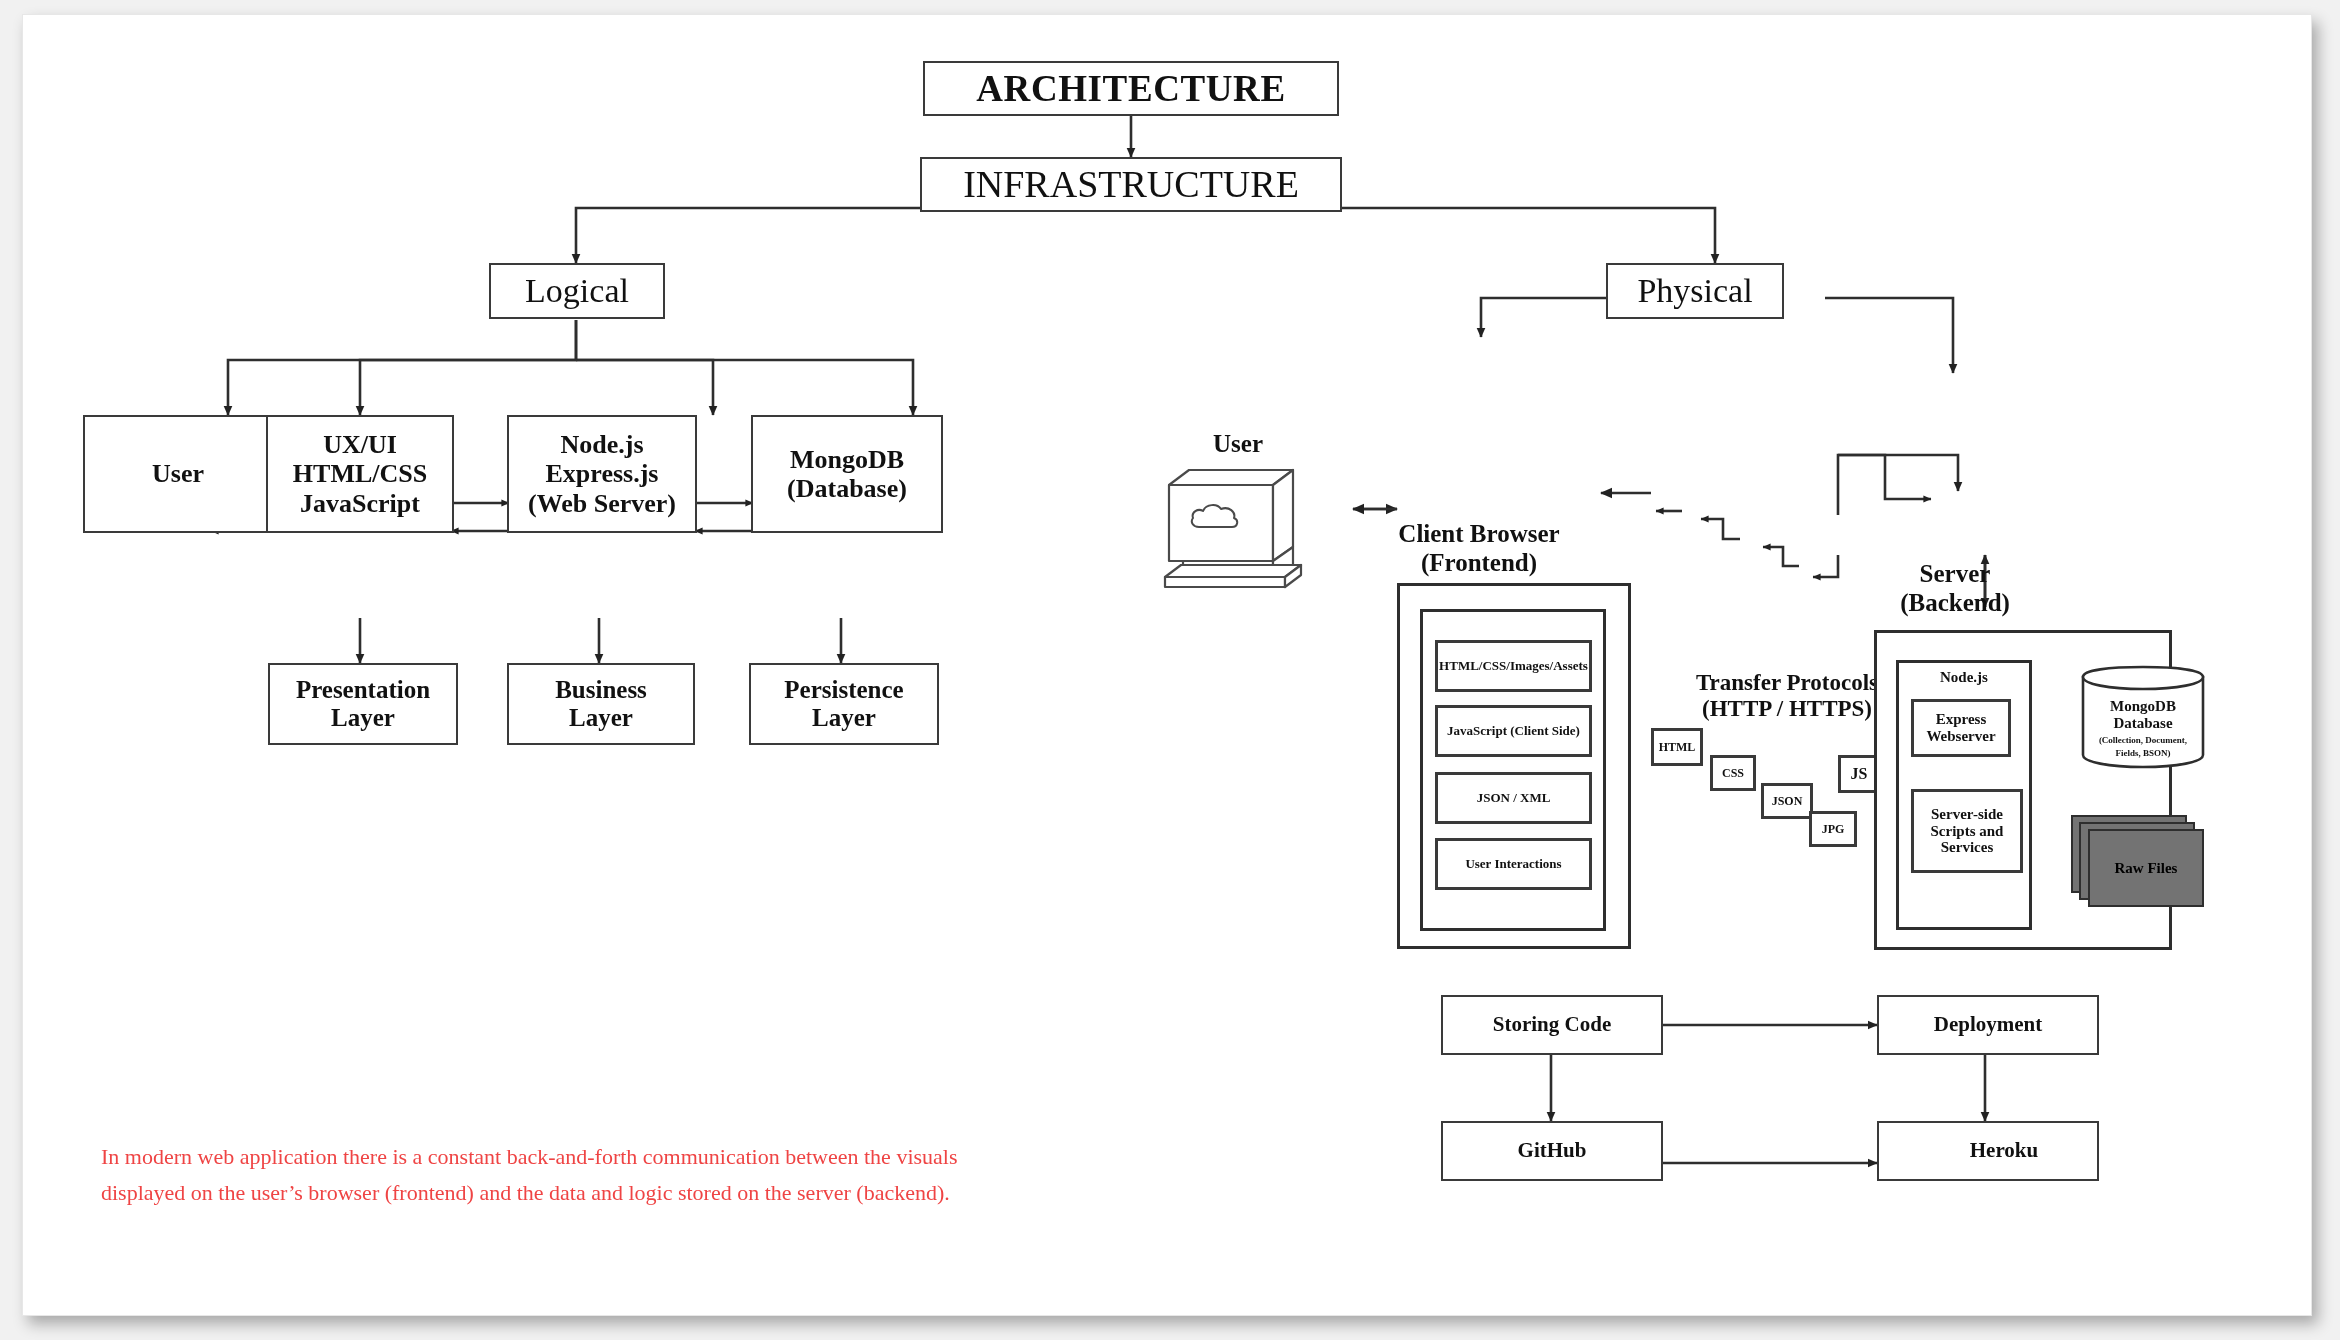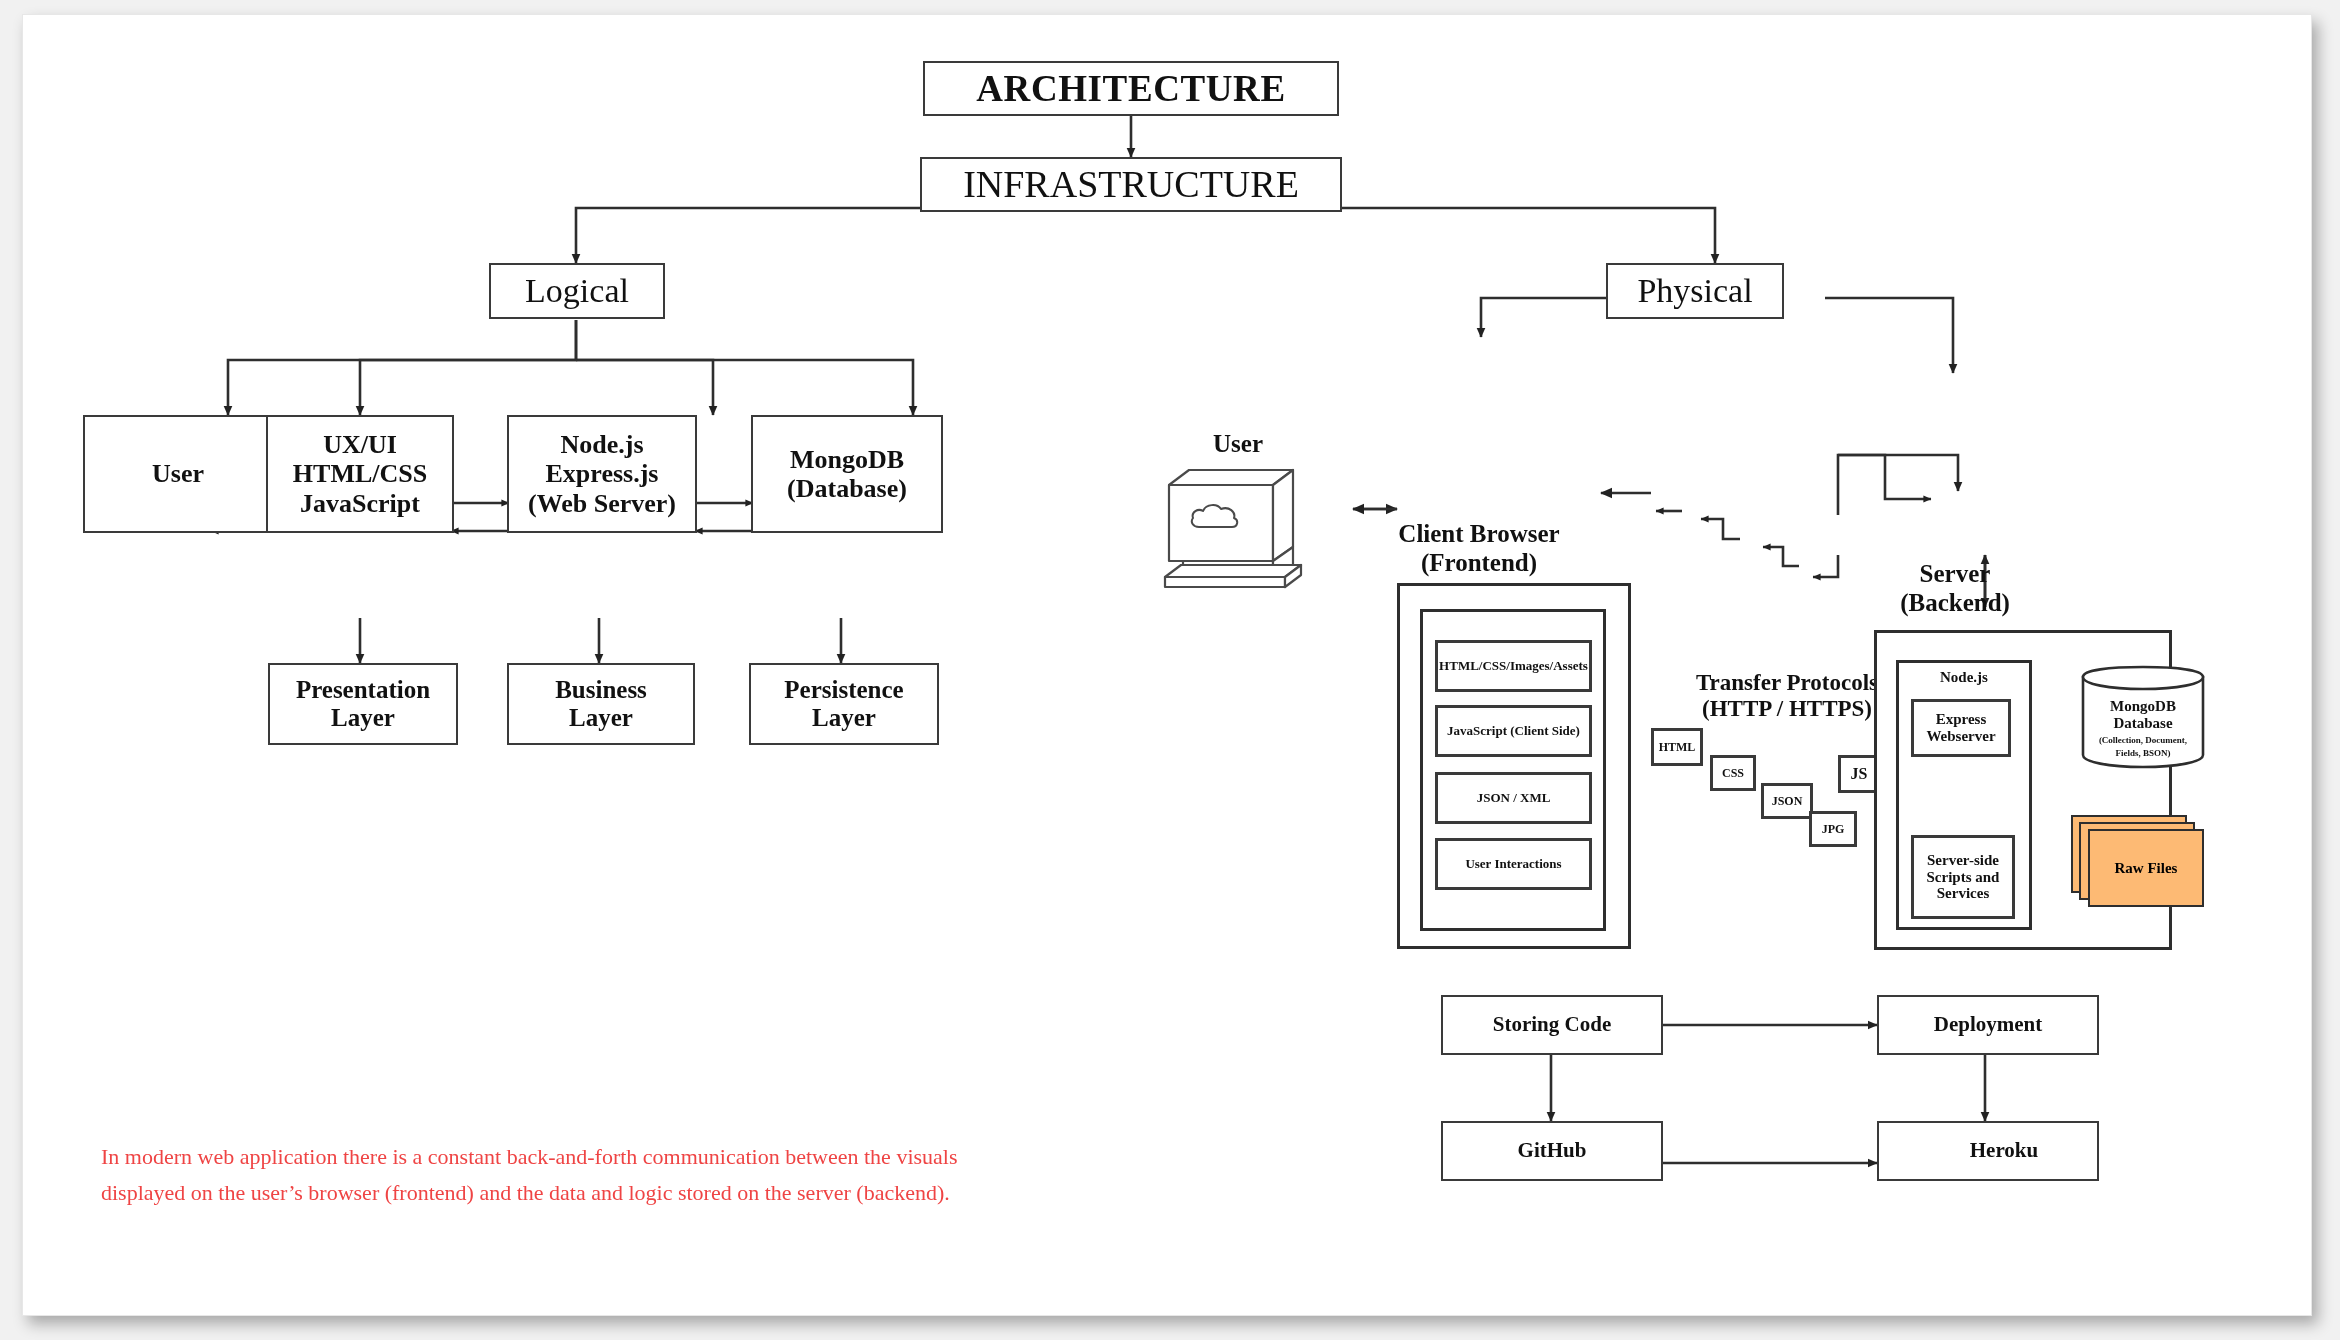--- a/index.html
+++ b/index.html
@@ -63,21 +63,21 @@
   .cyl .cyl-txt{
     position:absolute;left:0;top:0;width:100%;height:100%;
     display:flex;flex-direction:column;align-items:center;justify-content:center;
     color:#111;text-align:center;
   }
   .cyl .l1{font-weight:bold;font-size:15px;line-height:1.15;}
   .cyl .l2{font-weight:bold;font-size:9px;line-height:1.3;margin-top:2px;}
 
   
   .stack{position:absolute;}
-  .stack .pg{position:absolute;box-sizing:border-box;background:#fdba74;border:2px solid #2e2e2e;}
+  .stack .pg{position:absolute;box-sizing:border-box;background:#737373;border:2px solid #2e2e2e;}
 
   
   .monitor{position:absolute;}
 
   .caption{
     position:absolute;
     font-weight:normal;font-size:22px;line-height:1.65;color:#ef4444;
   }
 </style>
 </head>
@@ -289,21 +289,21 @@
   <div class="frame-inner" style="left:1873px;top:645px;width:136px;height:270px;"></div>
   <div class="plabel" style="left:1873px;top:654px;width:136px;font-size:15px;">
     <span>Node.js</span>
   </div>
 
   <div class="box b-thick t-sm" style="left:1888px;top:684px;width:100px;height:58px;flex-direction:column;">
     <span>Express</span>
     <span>Webserver</span>
   </div>
 
-  <div class="box b-thick t-sm" style="left:1888px;top:820px;width:104px;height:84px;flex-direction:column;">
+  <div class="box b-thick t-sm" style="left:1888px;top:774px;width:112px;height:84px;flex-direction:column;">
     <span>Server-side</span>
     <span>Scripts and</span>
     <span>Services</span>
   </div>
 
   <div class="cyl" style="left:2056px;top:650px;width:128px;height:104px;">
     <svg width="128" height="104" viewBox="0 0 128 104">
       <g fill="#fff" stroke="#2e2e2e" stroke-width="2.6">
         <path d="M4,12 L4,90 C4,97 30,102 64,102 C98,102 124,97 124,90 L124,12 Z"></path>
         <path d="M4,12 C4,5 30,2 64,2 C98,2 124,5 124,12 C124,19 98,24 64,24 C30,24 4,19 4,12 Z"></path>

